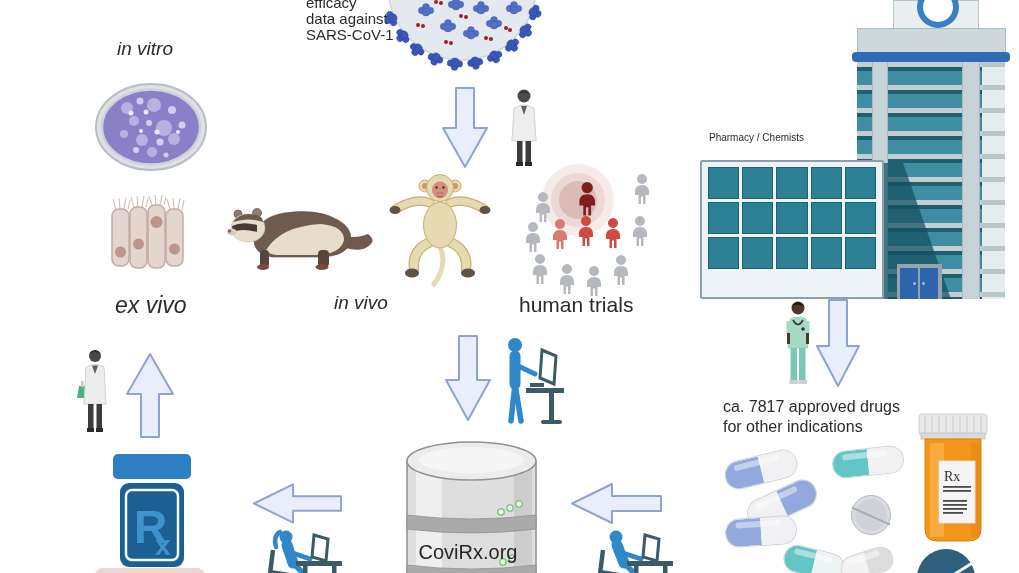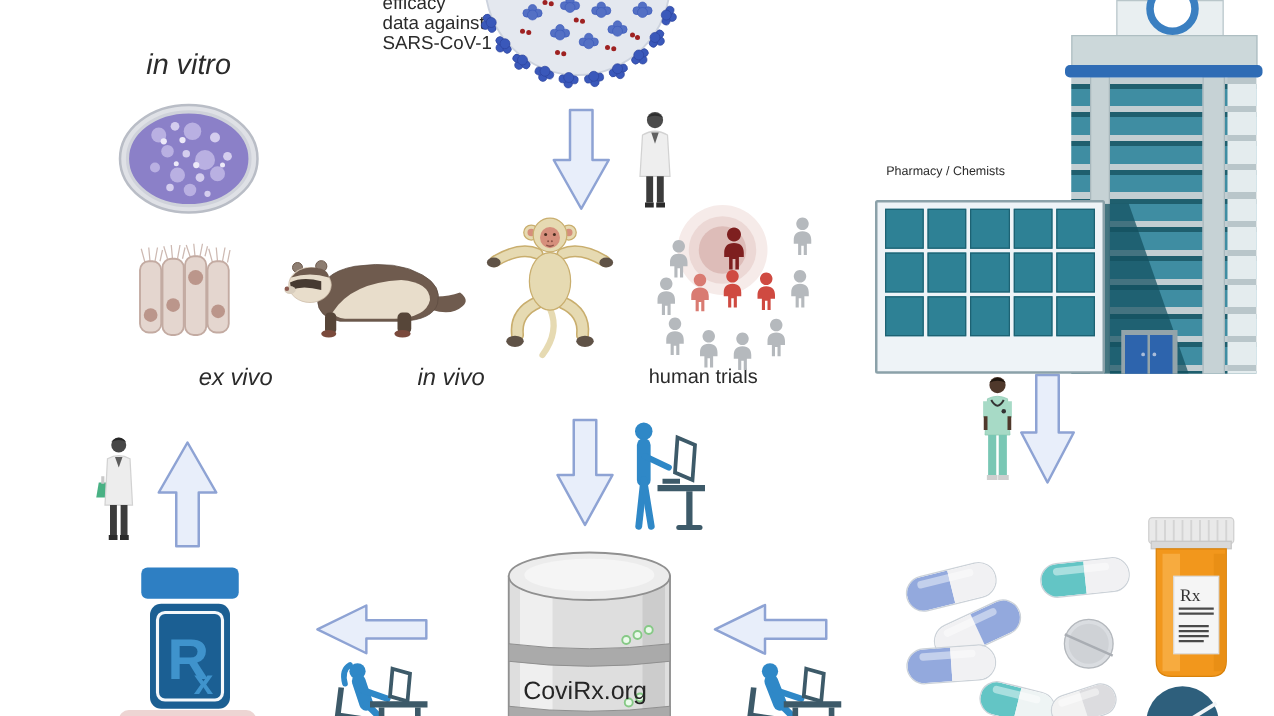--- a/index.html
+++ b/index.html
@@ -39,34 +39,38 @@
         border:2px solid #8ba1a9;border-radius:2px;box-sizing:border-box;
         display:grid;grid-template-columns:repeat(5,1fr);grid-template-rows:repeat(3,1fr);
         gap:3px;padding:5px 6px 28px 6px;}
   .win{background:#2e8195;border:1px solid #1d6273;}
 </style>
 </head>
 <body>
 
 <div id="canvas">
 
-  <div class="lbl italic" style="left:117px;top:38px;font-size:23px;">in vitro</div>
+  <div class="lbl italic" style="left:117px;top:38px;font-size:19px;">in vitro</div>
 
   <div class="lbl" style="left:306px;top:-5px;font-size:15px;line-height:16px;">
     <div>efficacy</div>
     <div>data against</div>
     <div>SARS-CoV-1</div>
   </div>
 
   <div class="lbl" style="left:709px;top:132px;font-size:10px;">Pharmacy / Chemists</div>
 
   <div class="lbl italic" style="left:334px;top:292px;font-size:19px;">in vivo</div>
-  <div class="lbl" style="left:519px;top:293px;font-size:16px;">human trials</div>
-  <div class="lbl italic" style="left:115px;top:292px;font-size:19px;margin-left:44px;">ex vivo</div>
-
+  <div class="lbl" style="left:519px;top:293px;font-size:21px;">human trials</div>
+  <div class="lbl italic" style="left:115px;top:292px;font-size:23px;">ex vivo</div>
+
+  <div class="lbl" style="left:723px;top:397px;font-size:16px;line-height:20px;">
+    <div>ca. 7817 approved drugs</div>
+    <div>for other indications</div>
+  </div>
 
   <svg class="abs" style="left:94px;top:82px;" width="114" height="90" viewBox="0 0 114 90">
     <ellipse cx="57" cy="45" rx="55" ry="43" fill="#dfe1e6" stroke="#b9bdc6" stroke-width="2"></ellipse>
     <ellipse cx="57" cy="45" rx="49" ry="37.5" fill="#8b80c8" stroke="#cfd2da" stroke-width="2.5"></ellipse>
     <g fill="#b9b0e2">
       <circle cx="33" cy="26" r="6"></circle>
         <circle cx="60" cy="23" r="7"></circle>
         <circle cx="40" cy="39" r="5"></circle>
       <circle cx="70" cy="46" r="8"></circle>
         <circle cx="48" cy="58" r="6"></circle>

